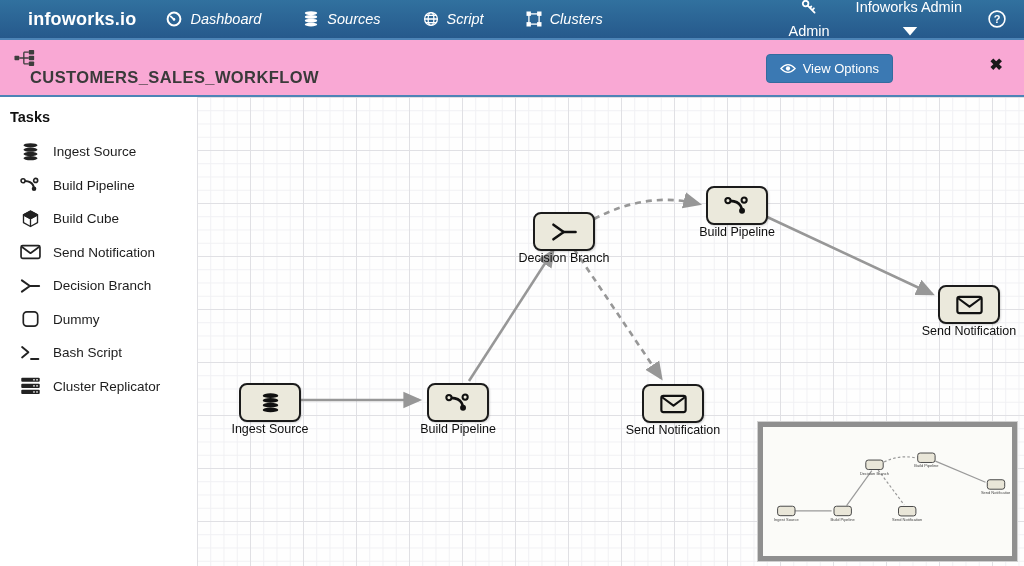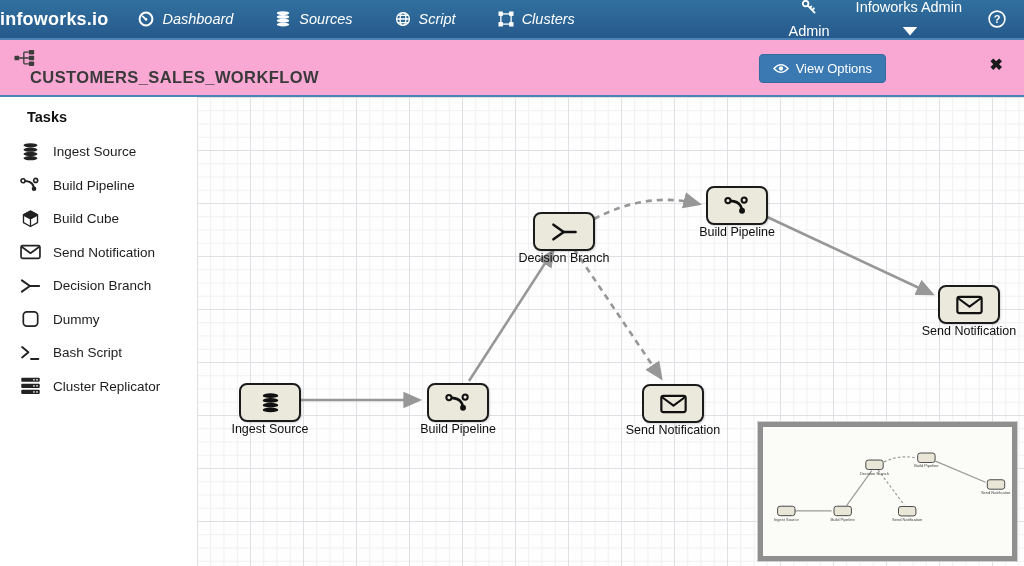--- a/index.html
+++ b/index.html
@@ -2,47 +2,47 @@
 <html><head>
 <meta charset="utf-8">
 <style>
   html,body{margin:0;padding:0;background:#fff;}
   body{font-family:"Liberation Sans",sans-serif;}
   .app{position:relative;width:1024px;height:566px;overflow:hidden;background:#fff;}
 
   
   .navbar{height:38px;background:linear-gradient(#31719f,#26598c);border-bottom:2px solid #4d84b6;
           display:flex;align-items:center;color:#fff;}
-  .brand{font-size:18px;font-weight:bold;letter-spacing:.2px;cursor:pointer;}
+  .brand{font-size:18px;font-weight:bold;margin-left:28px;letter-spacing:.2px;cursor:pointer;}
   .nav-items{display:flex;margin-left:30px;gap:42px;}
   .nav-item{display:flex;align-items:center;gap:8px;font-size:14.5px;color:#fff;cursor:pointer;white-space:nowrap;font-style:italic;}
   .nav-right{margin-left:auto;display:flex;align-items:center;gap:26px;margin-right:18px;}
   .nav-link{display:flex;align-items:center;gap:8px;font-size:14.5px;cursor:pointer;white-space:nowrap;flex-direction:column;}
   .icon{display:inline-flex;align-items:center;justify-content:center;}
   .icon svg{display:block;}
   .navbar .icon svg{width:16px;height:16px;}
   .navbar .help svg{width:18px;height:18px;}
   .caret{margin-left:2px;}
   .caret svg{width:9px;height:6px;}
 
   
   .wf-header{position:relative;height:55px;background:#f9a8d4;border-bottom:2px solid #4d84b6;}
   .wf-icon{position:absolute;left:14px;top:9px;color:#3d3d3d;}
   .wf-icon svg{width:21px;height:18px;}
   .wf-title{position:absolute;left:30px;top:28px;font-size:16.5px;font-weight:bold;color:#3a3a3a;letter-spacing:.4px;}
-  .view-options{position:absolute;right:138px;top:14px;height:29px;padding:0 13px;background:#3b79b3;color:#fff;
+  .view-options{position:absolute;right:131px;top:14px;height:29px;padding:0 13px;background:#3b79b3;color:#fff;
                 border:1px solid #346b9e;border-radius:4px;font-size:13px;display:flex;align-items:center;gap:7px;
                 cursor:pointer;font-family:inherit;}
   .view-options .icon svg{width:16px;height:11px;}
   .close-x{position:absolute;right:21px;top:17px;font-size:16px;color:#1a1a1a;font-weight:bold;cursor:pointer;line-height:1;}
 
   
   .main{position:absolute;top:97px;left:0;right:0;bottom:0;display:flex;}
   .sidebar{width:197px;background:#fff;flex:none;}
-  .sidebar-title{font-size:14.5px;font-weight:bold;color:#111;padding:12px 0 6px 27px;}
+  .sidebar-title{font-size:14.5px;font-weight:bold;color:#111;padding:12px 0 6px 10px;}
   .task-list{list-style:none;margin:4px 0 0 0;padding:0 0 0 19px;}
   .task-item{display:flex;align-items:center;gap:12px;height:33.5px;font-size:13.5px;color:#1c1c1c;cursor:grab;}
   .task-item .icon{width:22px;justify-content:center;color:#222;}
   .task-item .icon svg{height:18px;width:21px;}
 
   
   .canvas{position:relative;flex:1;overflow:hidden;background-color:#fefefe;
     background-image:
       linear-gradient(to right,#e0e0e4 1px,transparent 1px),
       linear-gradient(to bottom,#e0e0e4 1px,transparent 1px),

